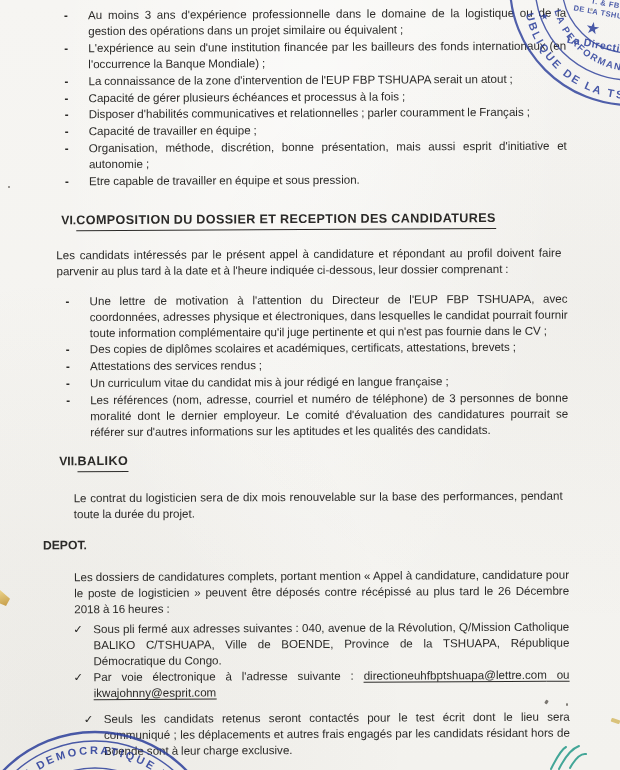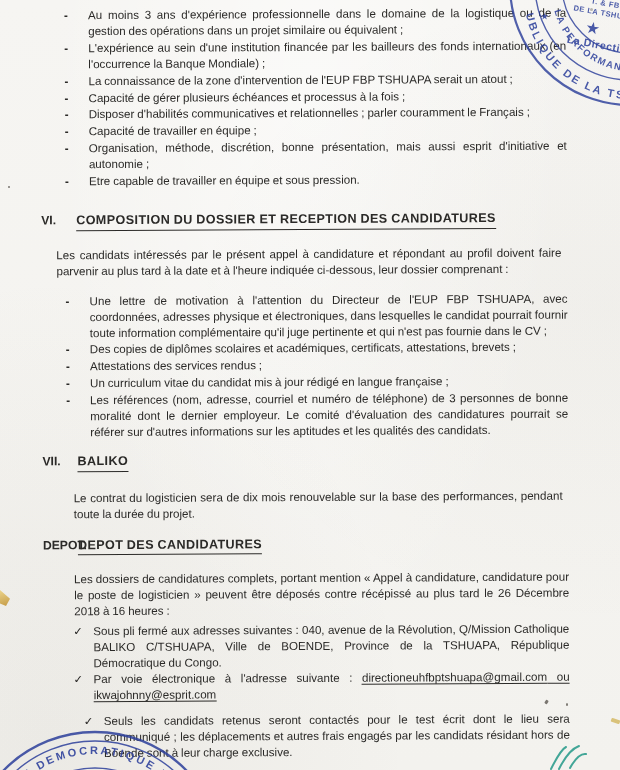--- a/index.html
+++ b/index.html
@@ -15,21 +15,21 @@
   .doc{position:absolute;left:0;top:0;right:0;padding-top:6px;transform:rotate(-0.3deg);
        color:#2b2a28;font-size:11.6px;line-height:15.9px;word-spacing:-0.3px;}
   
   .blist{margin:0 52px 0 66px;}
   .bitem{display:flex;}
   .bitem + .bitem{margin-top:1px;}
   .dash{width:24px;flex:0 0 24px;font-weight:bold;}
   .btext{flex:1;text-align:justify;}
   
   .sec-head{display:flex;margin-left:42px;margin-right:40px;}
-  .sec-num{width:35px;flex:0 0 35px;font-weight:bold;font-size:12.2px;}
+  .sec-num{width:35px;flex:0 0 35px;font-weight:bold;font-size:12.2px;text-align:right;}
   .sec-title{font-weight:bold;font-size:12.6px;letter-spacing:0.4px;
              border-bottom:1.6px solid #2b2a28;padding-bottom:1px;}
   .mt-vi-head{margin-top:24px;}
   .para{text-align:justify;}
   .vi-intro{margin:16px 58px 0 57px;}
   .vi-blist{margin-top:14px;}
   .mt-vii-head{margin-top:14px;}
   .vii-para{margin:18px 58px 0 73px;}
   .mt-viii-head{margin-top:16px;}
   .viii-intro{margin:16px 52px 0 73px;}
@@ -120,32 +120,31 @@
     </div>
 
     <div class="sec-head mt-vii-head">
       <span class="sec-num">VII.</span>
       <span class="sec-title">BALIKO</span>
     </div>
     <div class="para vii-para">Le contrat du logisticien sera de dix mois renouvelable sur la base des performances, pendant toute la durée du projet.</div>
 
     <div class="sec-head mt-viii-head">
       <span class="sec-num">DEPOT.</span>
-      <span class="sec-title">DEPOT DES CANDIDATURES</span>
     </div>
     <div class="para viii-intro">Les dossiers de candidatures complets, portant mention « Appel à candidature, candidature pour le poste de logisticien » peuvent être déposés contre récépissé au plus tard le 26 Décembre 2018 à 16 heures :</div>
 
     <div class="clist">
       <div class="citem">
         <span class="check">✓</span>
         <span class="ctext">Sous pli fermé aux adresses suivantes : 040, avenue de la Révolution, Q/Mission Catholique BALIKO C/TSHUAPA, Ville de BOENDE, Province de la TSHUAPA, République Démocratique du Congo.</span>
       </div>
       <div class="citem">
         <span class="check">✓</span>
-        <span class="ctext"><span>Par voie électronique à l'adresse suivante : </span><span class="u">directioneuhfbptshuapa@gmail.com</span><span class="u"> ou </span><span class="u">ikwajohnny@esprit.com</span></span>
+        <span class="ctext"><span>Par voie électronique à l'adresse suivante : </span><span class="u">directioneuhfbptshuapa@lettre.com</span><span class="u"> ou </span><span class="u">ikwajohnny@esprit.com</span></span>
       </div>
       <div class="citem citem-last">
         <span class="check">✓</span>
         <span class="ctext">Seuls les candidats retenus seront contactés pour le test écrit dont le lieu sera communiqué ; les déplacements et autres frais engagés par les candidats résidant hors de Boende sont à leur charge exclusive.</span>
       </div>
     </div>
   </div>
 
   <svg class="stamp stamp-tr" width="137" height="145" viewBox="0 0 137 145">
     <g stroke="#2c3f9b" fill="none" opacity="0.82">

